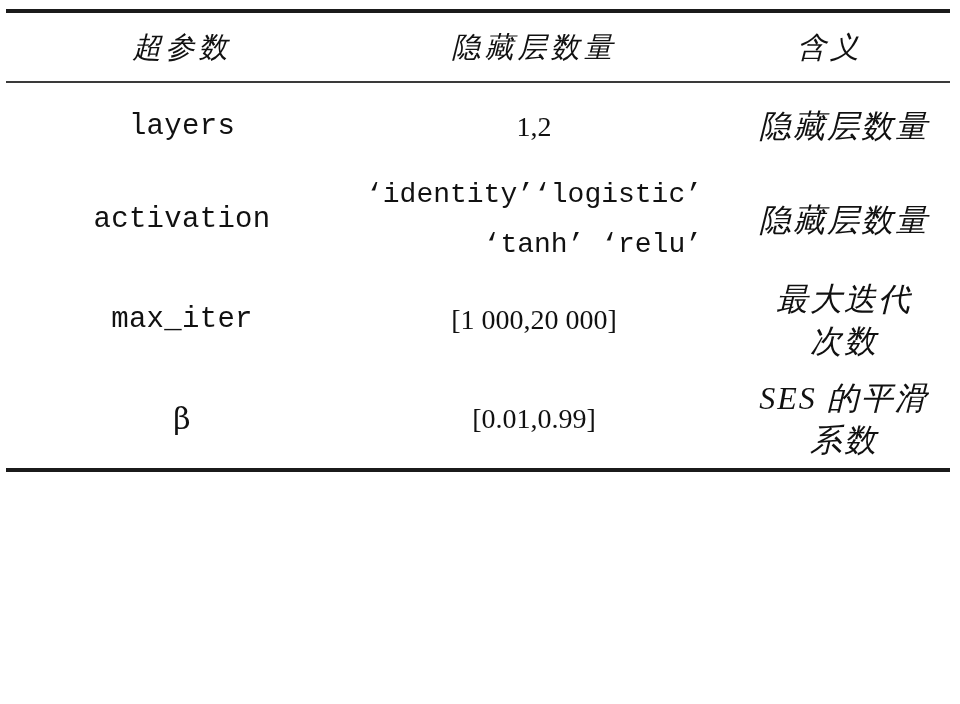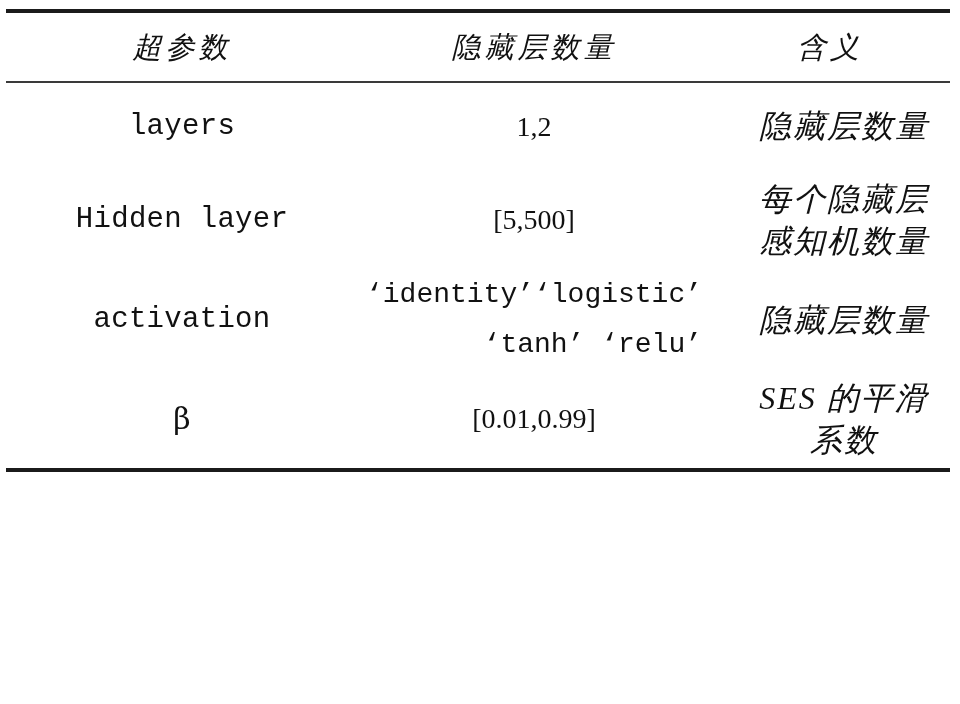--- a/index.html
+++ b/index.html
@@ -149,55 +149,55 @@
             <span class="line">1,2</span>
           </span>
         </td>
         <td class="cell">
           <span class="mean-text">
             <span class="line">隐藏层数量</span>
           </span>
         </td>
       </tr>
 
-      <tr class="tall">
-        <td class="cell">
-          <span class="name-text">Hidden layer</span>
-        </td>
-        <td class="cell">
-          <span class="range-text">
-            <span class="line">[5,500]</span>
-          </span>
-        </td>
-        <td class="cell">
-          <span class="mean-text">
-            <span class="line">每个隐藏层</span>
-            <span class="line">感知机数量</span>
-          </span>
-        </td>
-      </tr>
 
 
       <tr class="tall">
         <td class="cell">
           <span class="name-text">activation</span>
         </td>
         <td class="cell">
           <span class="range-text quote">
             <span class="line">‘identity’‘logistic’</span>
             <span class="line">‘tanh’ ‘relu’</span>
           </span>
         </td>
         <td class="cell">
           <span class="mean-text">
             <span class="line">隐藏层数量</span>
           </span>
         </td>
       </tr>
 
+      <tr class="tall">
+        <td class="cell">
+          <span class="name-text">max_iter</span>
+        </td>
+        <td class="cell">
+          <span class="range-text">
+            <span class="line">[1 000,20 000]</span>
+          </span>
+        </td>
+        <td class="cell">
+          <span class="mean-text">
+            <span class="line">最大迭代</span>
+            <span class="line">次数</span>
+          </span>
+        </td>
+      </tr>
 
       <tr class="tall">
         <td class="cell">
           <span class="greek">β</span>
         </td>
         <td class="cell">
           <span class="range-text">
             <span class="line">[0.01,0.99]</span>
           </span>
         </td>

